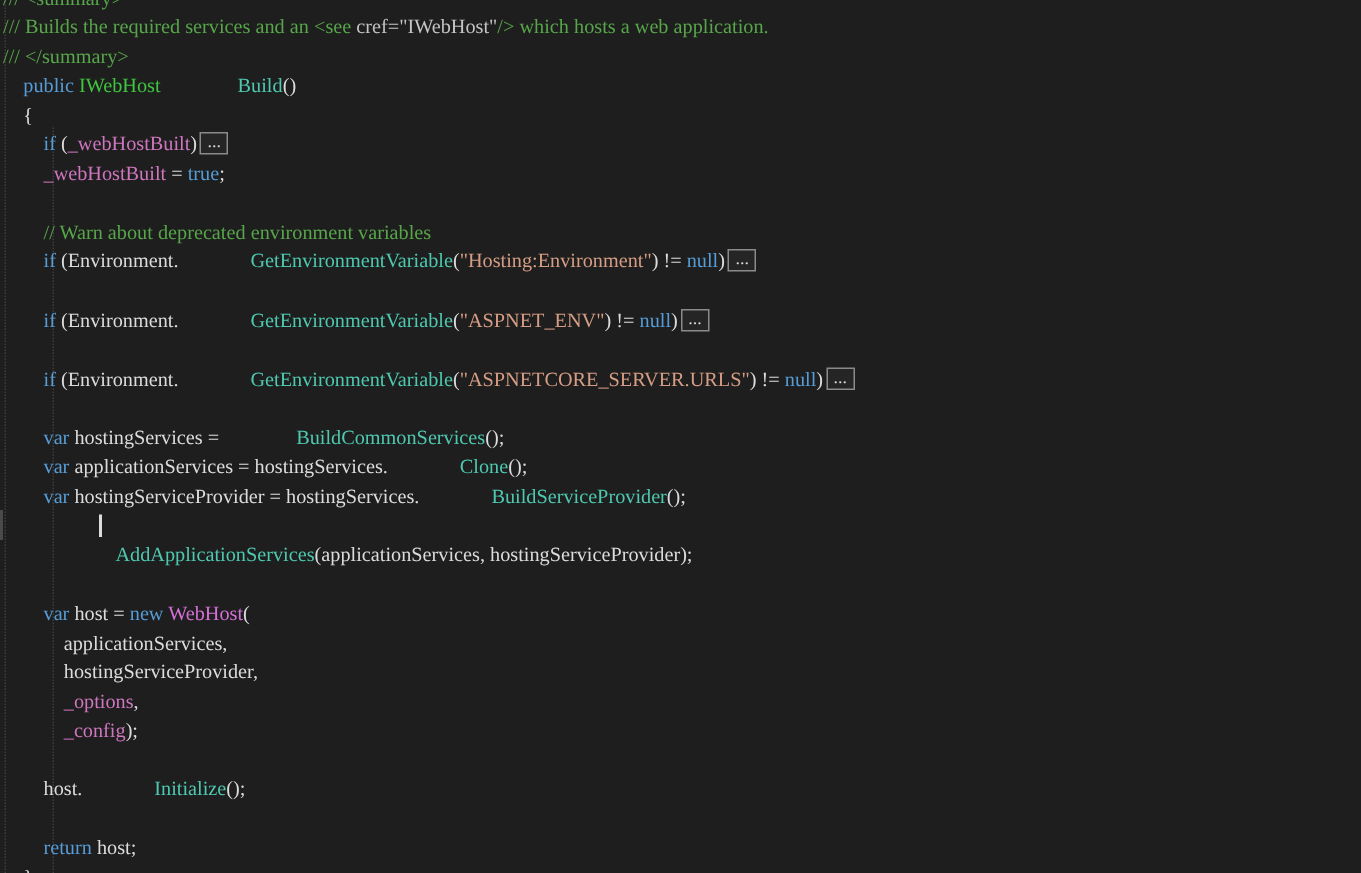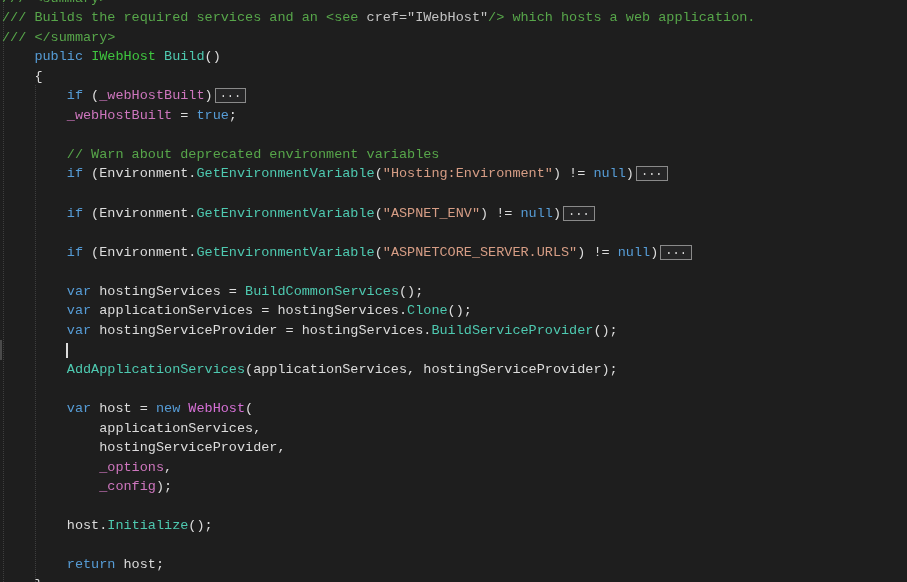--- a/index.html
+++ b/index.html
@@ -1,42 +1,42 @@
 <!DOCTYPE html>
 <html style="--bg: #1E1E1E; --pln: #DCDCDC; --kw: #569CD6; --com: #57A64A; --doc: #57A64A; --docattr: #C4C4C4; --str: #D69D85; --meth: #4EC9B0; --typi: #3FC53F; --typc: #D670D6; --fld: #CE76BE; --guide: #3E3E3E; --curline: #4A4A4A; --caret: #DCDCDC;"><head>
 <meta charset="utf-8">
 <style>
   html,body{margin:0;padding:0;background:#111;}
   .editor{
     position:relative;
     width:907px;height:582px;
     background:var(--bg,#1E1E1E);
     overflow:hidden;
-    font-family:Liberation Mono, monospace;
+    font-family:Liberation Serif, serif;
     font-size:13.5px;
     line-height:19.55px;
   }
   .guides,.code-area,.overlay{position:absolute;top:0;left:0;}
   .indent-guide{
     position:absolute;width:0;
     border-left:1px dotted var(--guide,#3E3E3E);
   }
   .code-area{
     left:2px;top:-11.5px;
     white-space:pre;
     z-index:2;
   }
   .code-line{height:19.55px;white-space:pre;}
   .s-pln{color:var(--pln,#DCDCDC);}
   .s-kw{color:var(--kw,#569CD6);}
   .s-com{color:var(--com,#57A64A);}
   .s-doc{color:var(--doc,#57A64A);}
   .s-docattr{color:var(--docattr,#C4C4C4);}
   .s-str{color:var(--str,#D69D85);}
-  .s-meth{color:var(--meth,#4EC9B0);}
+  .s-meth{color:var(--meth,#4EC9B0);margin-left:48px;}
   .s-typi{color:var(--typi,#3FC53F);}
   .s-typc{color:var(--typc,#D670D6);}
   .s-fld{color:var(--fld,#CE76BE);}
   .fold-box{
     display:inline-block;
     border:1px solid #8A8A8A;
     color:#D8D8D8;
     background:#252526;
     margin-left:2px;
     padding:0 4px 2px 4px;

